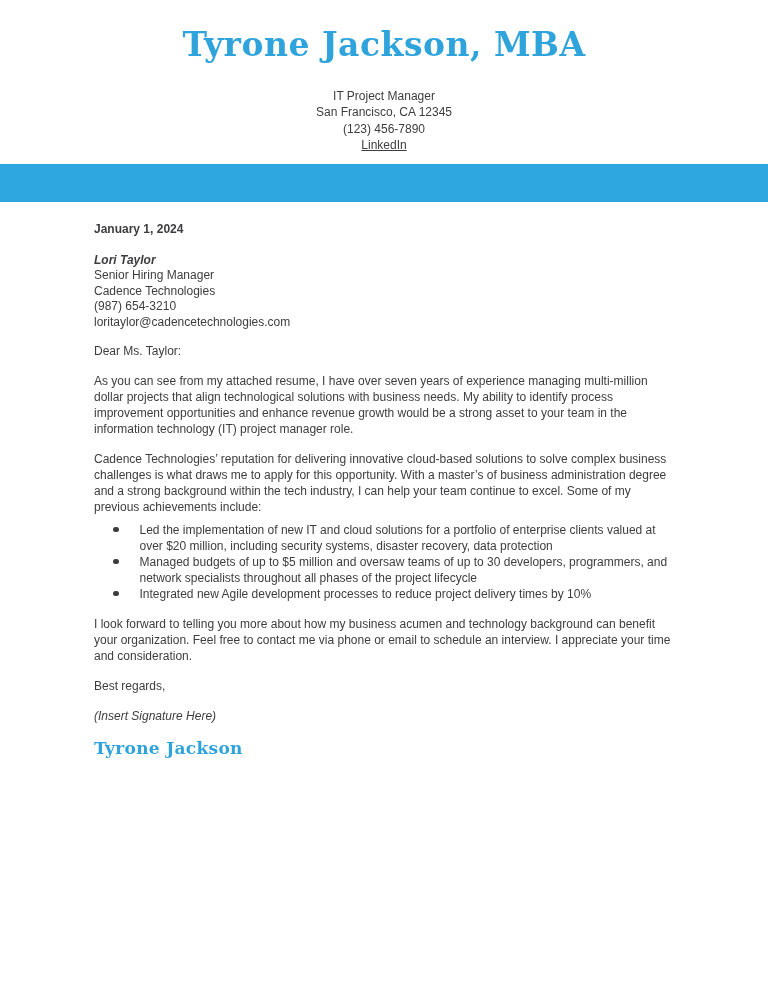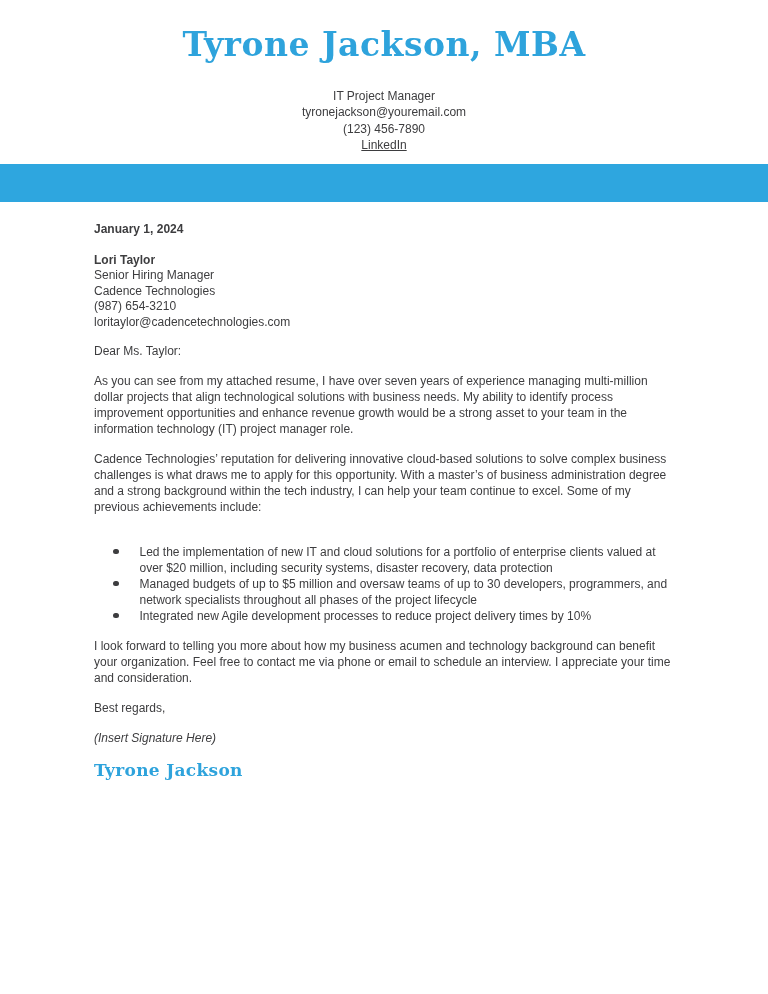--- a/index.html
+++ b/index.html
@@ -59,27 +59,27 @@
     line-height: 16px;
   }
   .date-line {
     font-weight: bold;
     line-height: 15.5px;
   }
   .recipient-block {
     margin-top: 15px;
     line-height: 15.6px;
   }
-  .recipient-name { font-weight: bold; }
+  .recipient-name { font-weight: bold; font-style: italic; }
   .salutation { margin-top: 12px; }
   .paragraph { margin-top: 14px; }
 
   .achievement-list {
     list-style: none;
-    margin-top: 29px;
+    margin-top: 7px;
   }
   .achievement-item {
     display: flex;
     align-items: flex-start;
   }
   .bullet-marker {
     flex: 0 0 auto;
     width: 5.5px;
     height: 5.5px;
     border-radius: 50%;
@@ -104,21 +104,21 @@
 </style>
 </head>
 <body>
 
 <div class="page">
 
   <div class="header">
     <div class="header-name">Tyrone Jackson, MBA</div>
     <div class="contact-block">
       <span class="contact-line">IT Project Manager</span>
-      <span class="contact-line">tyronejackson@youremail.com</span>
+      <span class="contact-line">San Francisco, CA 12345</span>
       <span class="contact-line">(123) 456-7890</span>
       <span class="contact-line"><a class="linkedin-link">LinkedIn</a></span>
     </div>
   </div>
 
   <div class="accent-bar"></div>
 
   <div class="letter">
 
     <div class="date-line">January 1, 2024</div>

